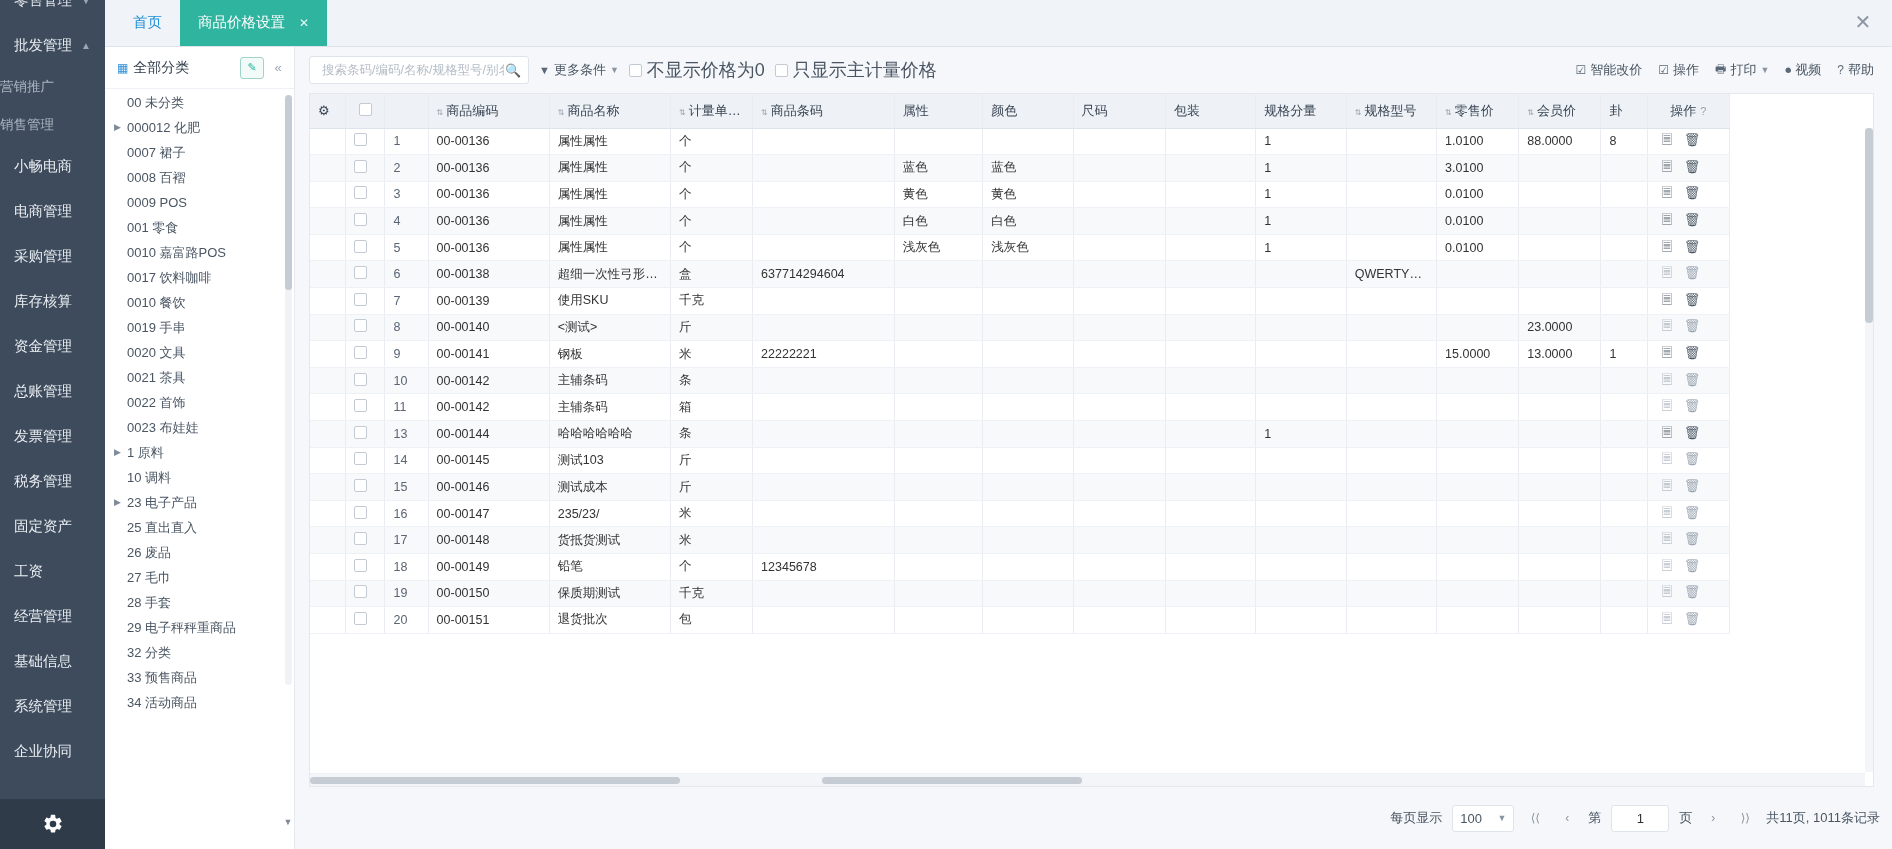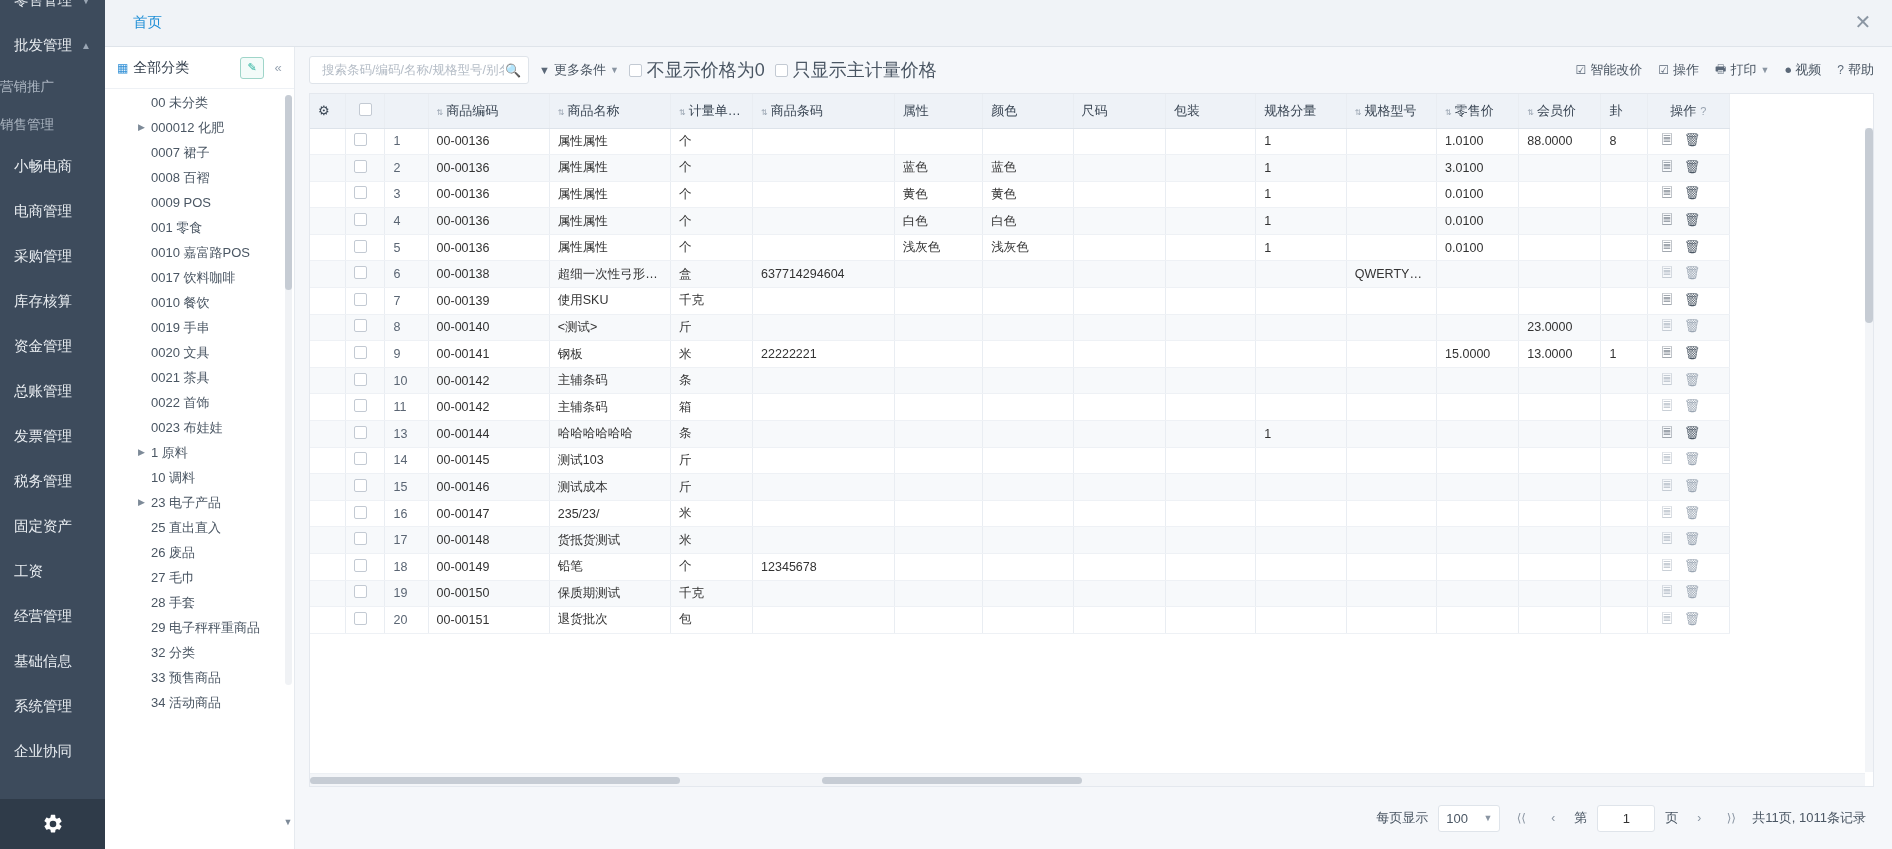--- a/index.html
+++ b/index.html
@@ -85,21 +85,21 @@
     font-size: 11px;
   }
   .cat-head .collapse { color: #9aa6b4; font-size: 13px; width: 16px; text-align: center; }
 
   .cat-list {
     position: absolute; top: 43px; left: 0; right: 0; bottom: 0;
     overflow: hidden;
   }
   .cat-item {
     height: 25px; line-height: 25px; font-size: 13px; color: #4a5663;
-    padding-left: 22px; position: relative; white-space: nowrap; margin-left: 24px;
+    padding-left: 22px; position: relative; white-space: nowrap;
   }
   .cat-item .arrow {
     position: absolute; left: 9px; top: 0; font-size: 9px; color: #7d8a98;
   }
   .cat-scrollbar {
     position: absolute; right: 2px; top: 48px; width: 7px; height: 590px;
     background: #f0f2f5; border-radius: 4px;
   }
   .cat-scrollbar .thumb {
     position: absolute; left: 0; top: 0; width: 7px; height: 195px; background: #c6ccd4; border-radius: 4px;
@@ -177,21 +177,21 @@
   }
   .tbl-vscroll .thumb { position: absolute; top: 0; left: 0; width: 8px; height: 195px; background: #c6ccd4; border-radius: 4px; }
   .tbl-hscroll {
     position: absolute; left: 0; right: 8px; bottom: 0; height: 13px; background: #f3f5f8; border-top: 1px solid #edf0f4;
   }
   .tbl-hscroll .thumb1 { position: absolute; left: 0px; top: 3px; height: 7px; width: 370px; background: #c6ccd4; border-radius: 4px; }
   .tbl-hscroll .thumb2 { position: absolute; left: 512px; top: 3px; height: 7px; width: 260px; background: #c6ccd4; border-radius: 4px; }
 
   
   .pager {
-    position: absolute; left: 14px; right: 26px; bottom: 14px; height: 34px;
+    position: absolute; left: 14px; right: 12px; bottom: 14px; height: 34px;
     display: flex; align-items: center; justify-content: flex-end; gap: 10px;
     font-size: 13px; color: #4a5663;
   }
   .sel {
     height: 27px; min-width: 62px; border: 1px solid #dfe4ea; background: #fff; border-radius: 3px;
     display: flex; align-items: center; justify-content: space-between; padding: 0 7px; font-size: 13px;
   }
   .sel .dn { font-size: 9px; color: #8a95a2; }
   .pg-arrow { width: 22px; height: 27px; display: flex; align-items: center; justify-content: center; color: #8a95a2; font-size: 12px; }
   .pg-input {
@@ -277,20 +277,24 @@
         </svg>
       </span>
     </div>
   </div>
 
   <div class="main">
 
     <div class="tabstrip">
       <div class="tab">
         <span>首页</span>
+      </div>
+      <div class="tab active">
+        <span>商品价格设置</span>
+        <span class="x">✕</span>
       </div>
       <div class="tab-close-all">✕</div>
     </div>
 
     <div class="content">
 
       <div class="catpanel">
         <div class="cat-head">
           <span class="grid-ico">▦</span>
           <span class="title">全部分类</span>

